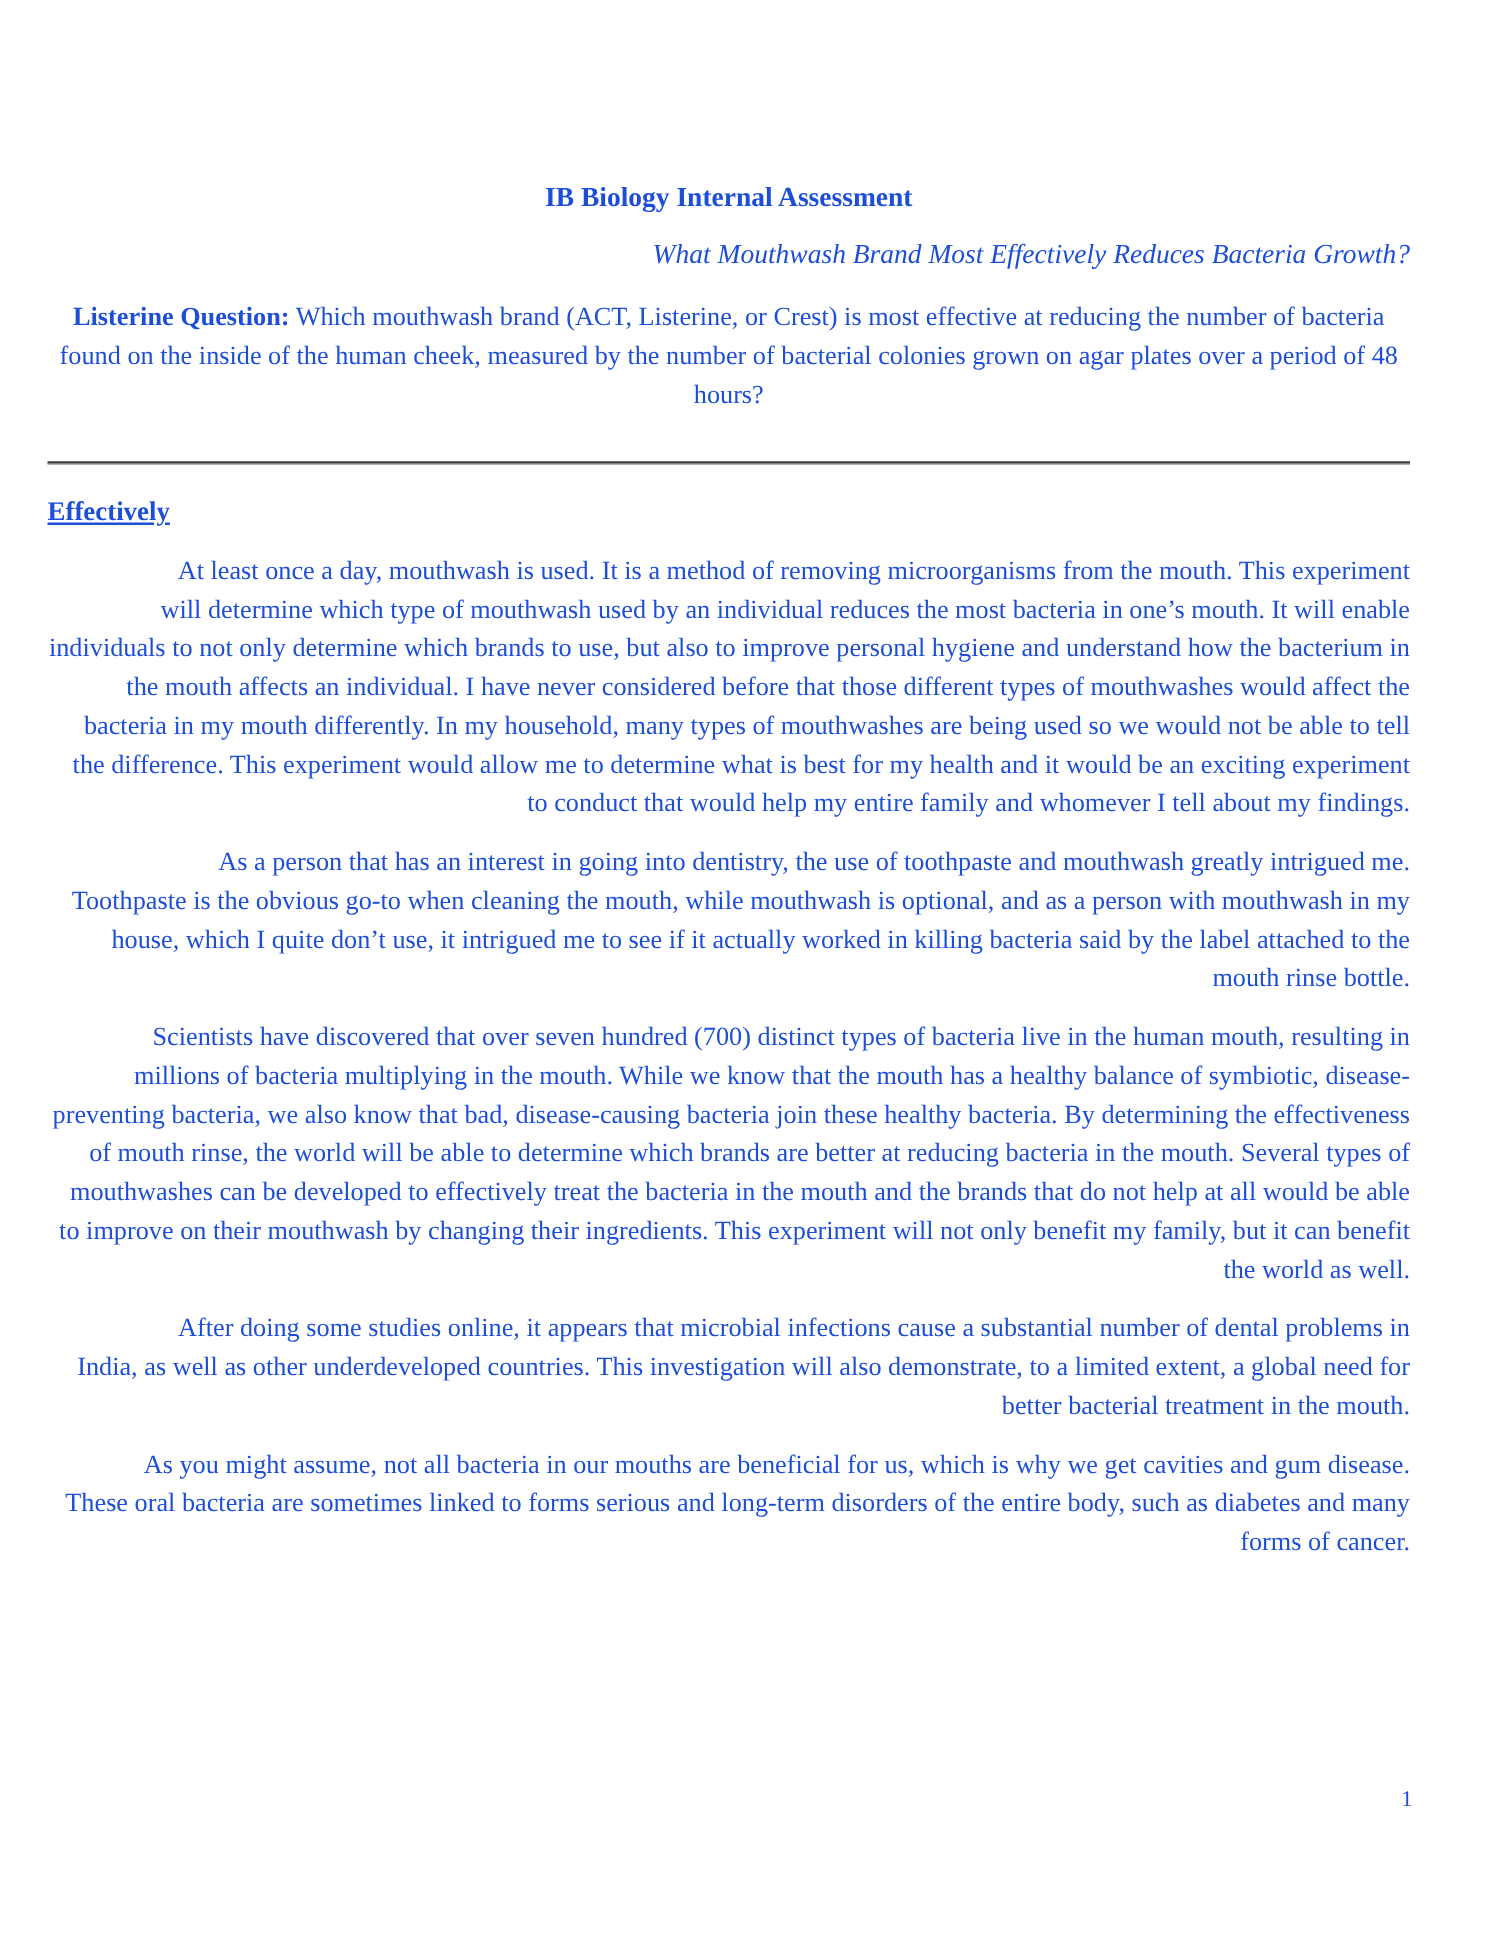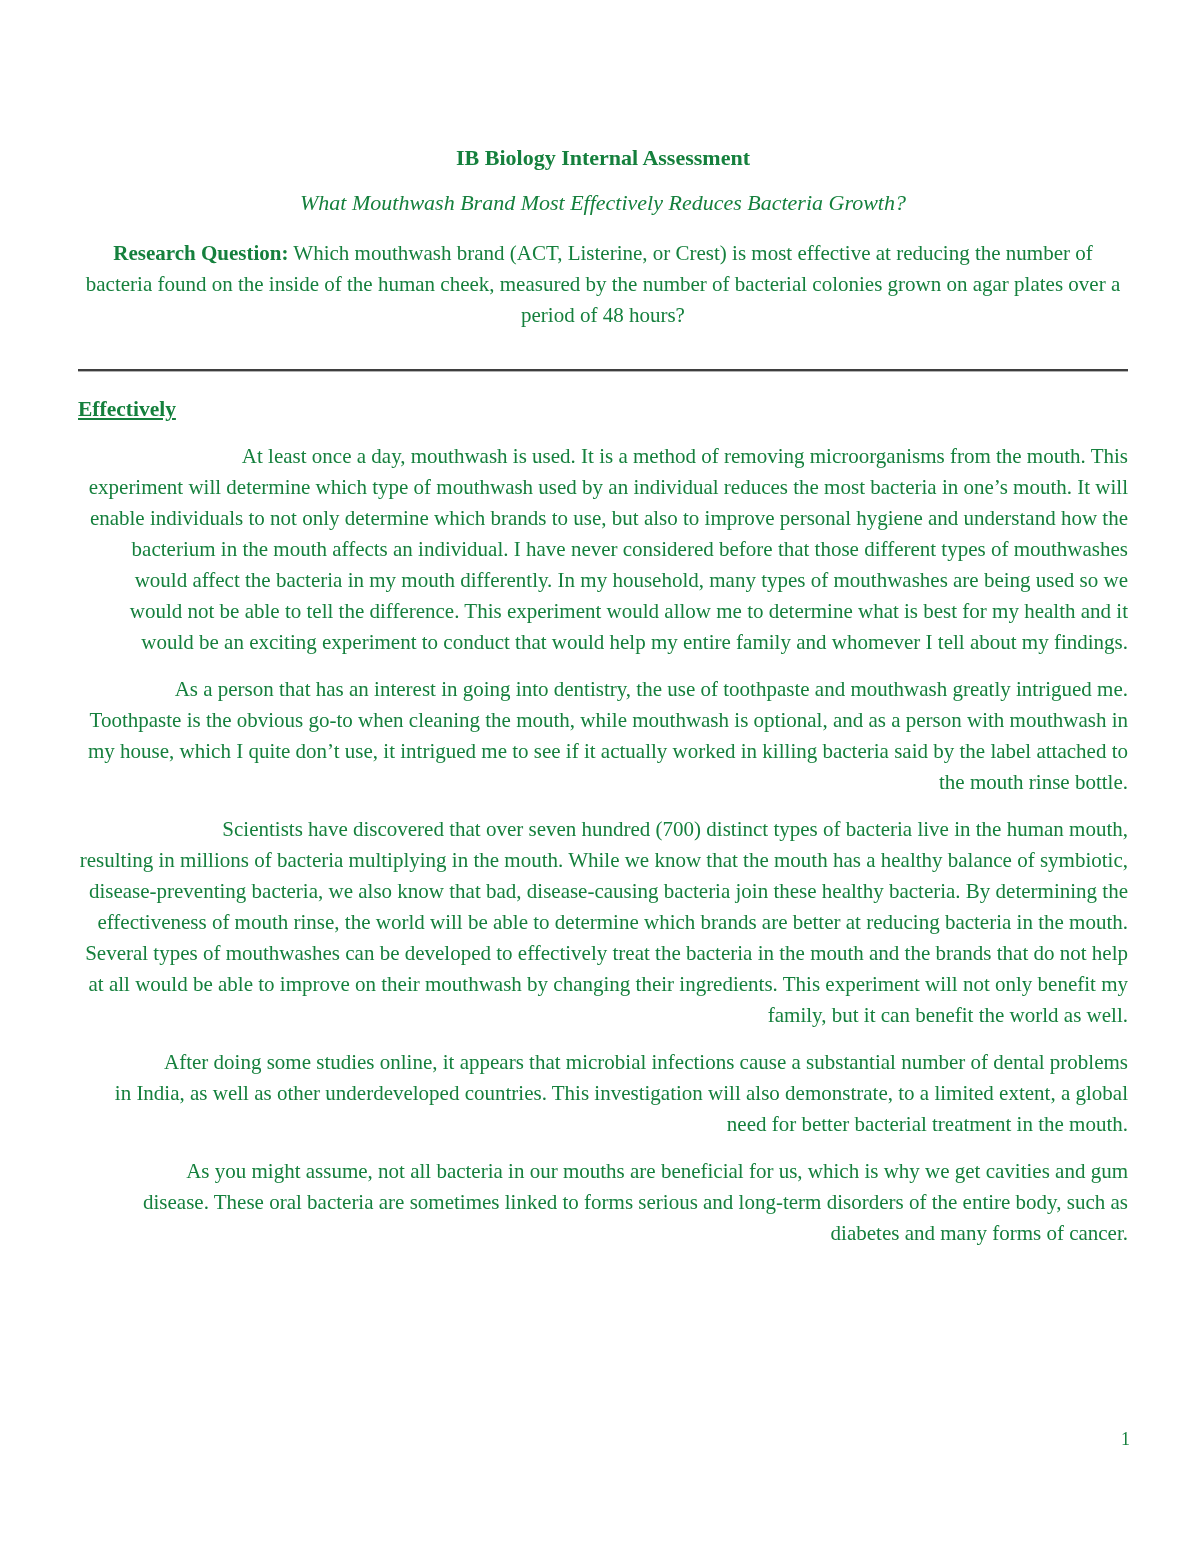--- a/index.html
+++ b/index.html
@@ -7,34 +7,34 @@
     padding: 0;
     background: #ffffff;
   }
   .page {
     position: relative;
     width: 1200px;
     height: 1553px;
     margin: 0 auto;
     background: #ffffff;
     box-sizing: border-box;
-    padding: 142px 72px 0 78px;
+    padding: 142px 72px 0 38px;
     font-family: "Liberation Serif", "DejaVu Serif", serif;
-    color: #15803d;
+    color: #1d4ed8;
     overflow: hidden;
   }
   .doc-title {
     text-align: center;
     font-weight: bold;
     font-size: 22px;
     line-height: 31px;
     margin: 0;
   }
   .doc-subtitle {
-    text-align: center;
+    text-align: right;
     font-style: italic;
     font-size: 22px;
     line-height: 31px;
     margin: 14px 0 0 0;
   }
   .research-question {
     text-align: center;
     font-size: 21px;
     line-height: 31px;
     margin: 20px 0 0 0;
@@ -73,21 +73,21 @@
 </head>
 <body>
 
 <div class="page">
 
   <h1 class="doc-title">IB Biology Internal Assessment</h1>
 
   <div class="doc-subtitle">What Mouthwash Brand Most Effectively Reduces Bacteria Growth?</div>
 
   <p class="research-question">
-    <span class="rq-label">Research Question:</span><span> Which mouthwash brand (ACT, Listerine, or Crest) is most effective at reducing the number of bacteria found on the inside of the human cheek, measured by the number of bacterial colonies grown on agar plates over a period of 48 hours?</span>
+    <span class="rq-label">Listerine Question:</span><span> Which mouthwash brand (ACT, Listerine, or Crest) is most effective at reducing the number of bacteria found on the inside of the human cheek, measured by the number of bacterial colonies grown on agar plates over a period of 48 hours?</span>
   </p>
 
   <div class="h-rule"></div>
 
   <h2 class="section-heading">Effectively</h2>
 
   <p class="body-para">At least once a day, mouthwash is used. It is a method of removing microorganisms from the mouth. This experiment will determine which type of mouthwash used by an individual reduces the most bacteria in one’s mouth. It will enable individuals to not only determine which brands to use, but also to improve personal hygiene and understand how the bacterium in the mouth affects an individual. I have never considered before that those different types of mouthwashes would affect the bacteria in my mouth differently. In my household, many types of mouthwashes are being used so we would not be able to tell the difference. This experiment would allow me to determine what is best for my health and it would be an exciting experiment to conduct that would help my entire family and whomever I tell about my findings.</p>
 
   <p class="body-para">As a person that has an interest in going into dentistry, the use of toothpaste and mouthwash greatly intrigued me. Toothpaste is the obvious go-to when cleaning the mouth, while mouthwash is optional, and as a person with mouthwash in my house, which I quite don’t use, it intrigued me to see if it actually worked in killing bacteria said by the label attached to the mouth rinse bottle.</p>
 

